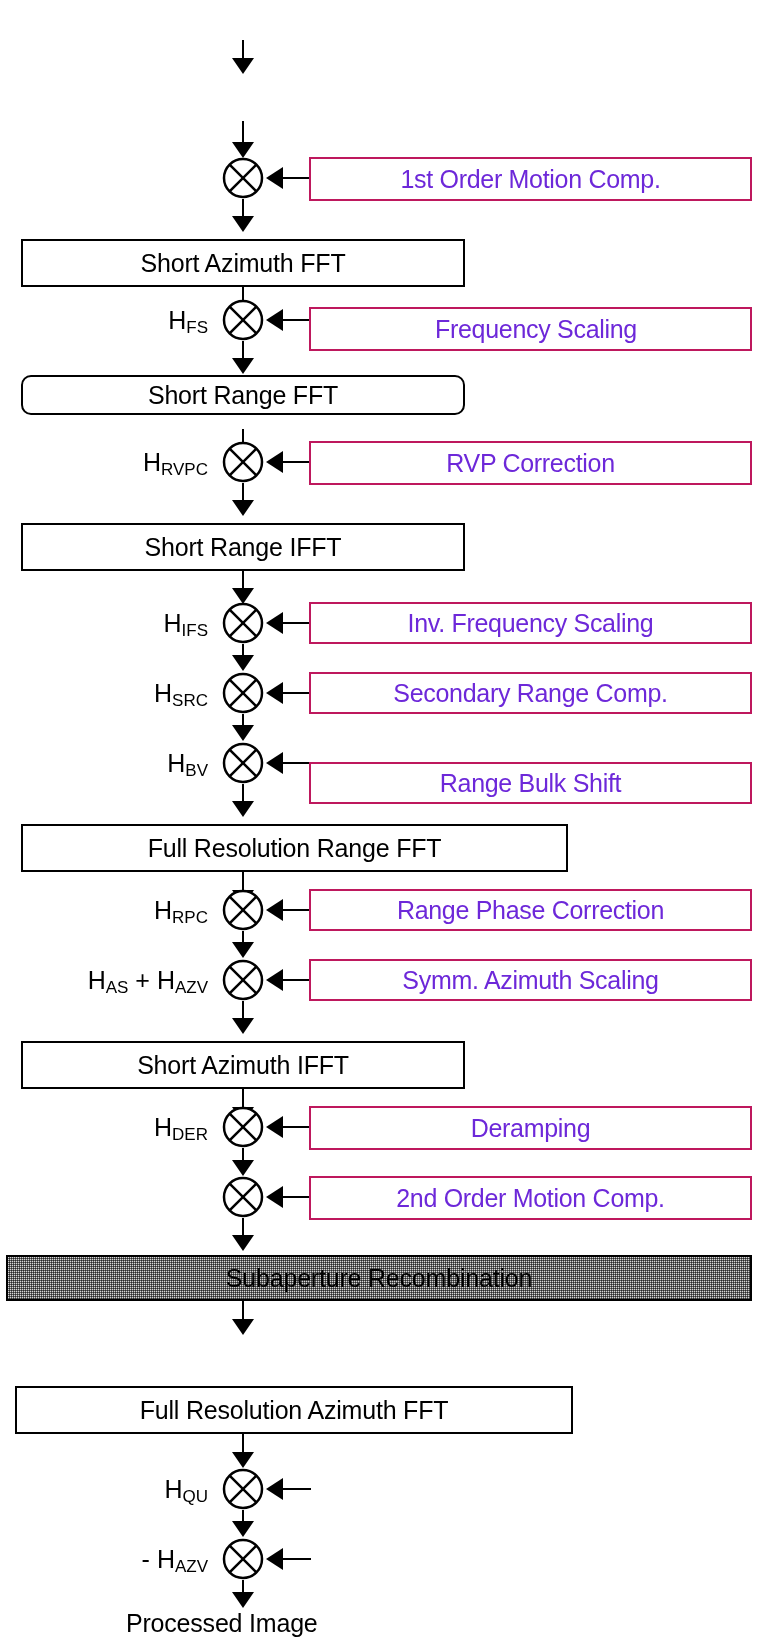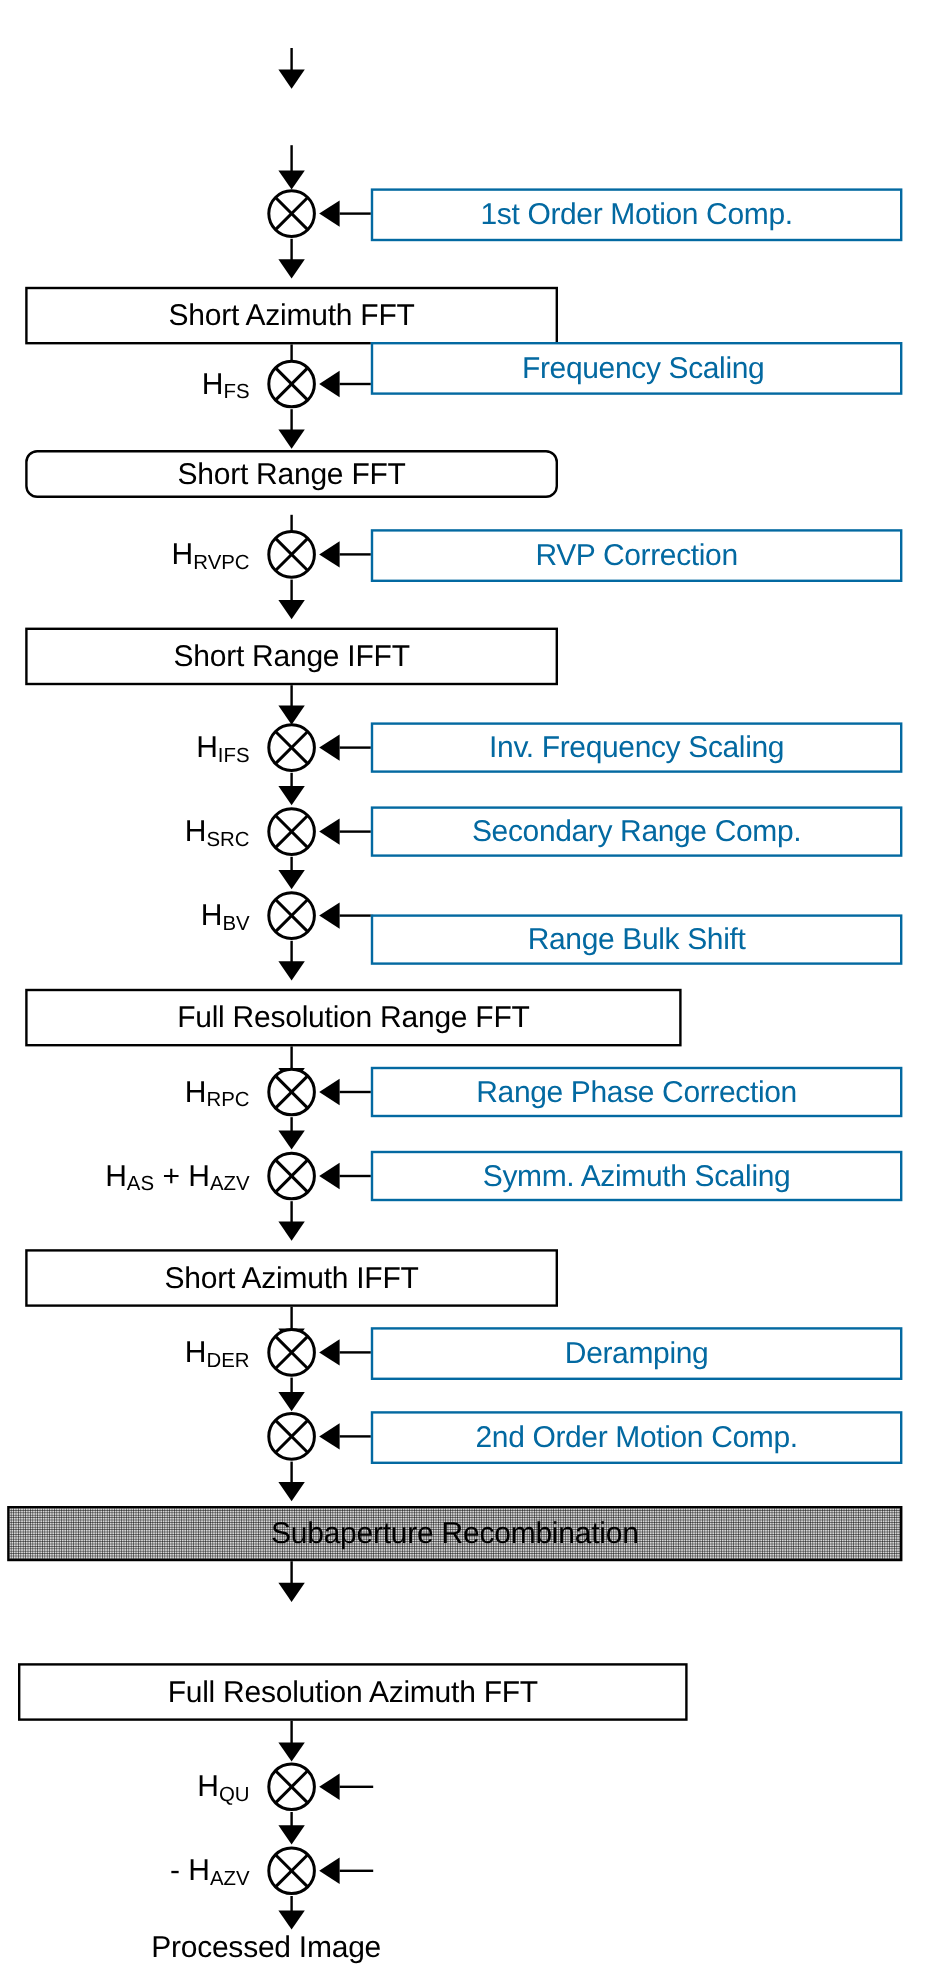--- a/index.html
+++ b/index.html
@@ -62,30 +62,30 @@
   }
   .proc-box.shaded .boxtext {
     position: relative;
     z-index: 2;
   }
 
   
   .side-box {
     position: absolute;
     box-sizing: border-box;
-    border: 2px solid #0369a1;
+    border: 2px solid #be185d;
     background: #ffffff;
     display: flex;
     align-items: center;
     justify-content: center;
     font-size: 25px;
     line-height: 28px;
     letter-spacing: -0.3px;
     white-space: nowrap;
-    color: #0369a1;
+    color: #6d28d9;
   }
 
   
   .mult {
     position: absolute;
     width: 42px;
     height: 42px;
   }
   .mult svg { display: block; }
 
@@ -174,21 +174,21 @@
   </div>
   <div class="mult" style="left:222px; top:299px;">
     <svg width="42" height="42" viewBox="0 0 42 42">
       <circle cx="21" cy="21" r="19" fill="#fff" stroke="#000" stroke-width="2.5"></circle>
       <line x1="7.6" y1="7.6" x2="34.4" y2="34.4" stroke="#000" stroke-width="2.5"></line>
       <line x1="34.4" y1="7.6" x2="7.6" y2="34.4" stroke="#000" stroke-width="2.5"></line>
     </svg>
   </div>
   <div class="arrow-left" style="left:266px; top:309px;"></div>
   <div class="hline" style="left:283px; top:319px; width:28px;"></div>
-  <div class="side-box" style="left:309px; top:285px; width:443px; height:44px;padding-left:11px;">
+  <div class="side-box" style="left:309px; top:307px; width:443px; height:44px;padding-left:11px;">
     <span>Frequency Scaling</span>
   </div>
 
   <div class="vline" style="left:242px; top:341px; height:24px;"></div>
   <div class="arrow-down" style="left:232px; top:358px;"></div>
 
   <div class="proc-box" style="left:21px; top:375px; width:444px; height:40px;border-radius:10px;">
     <span class="boxtext">Short Range FFT</span>
   </div>
 

